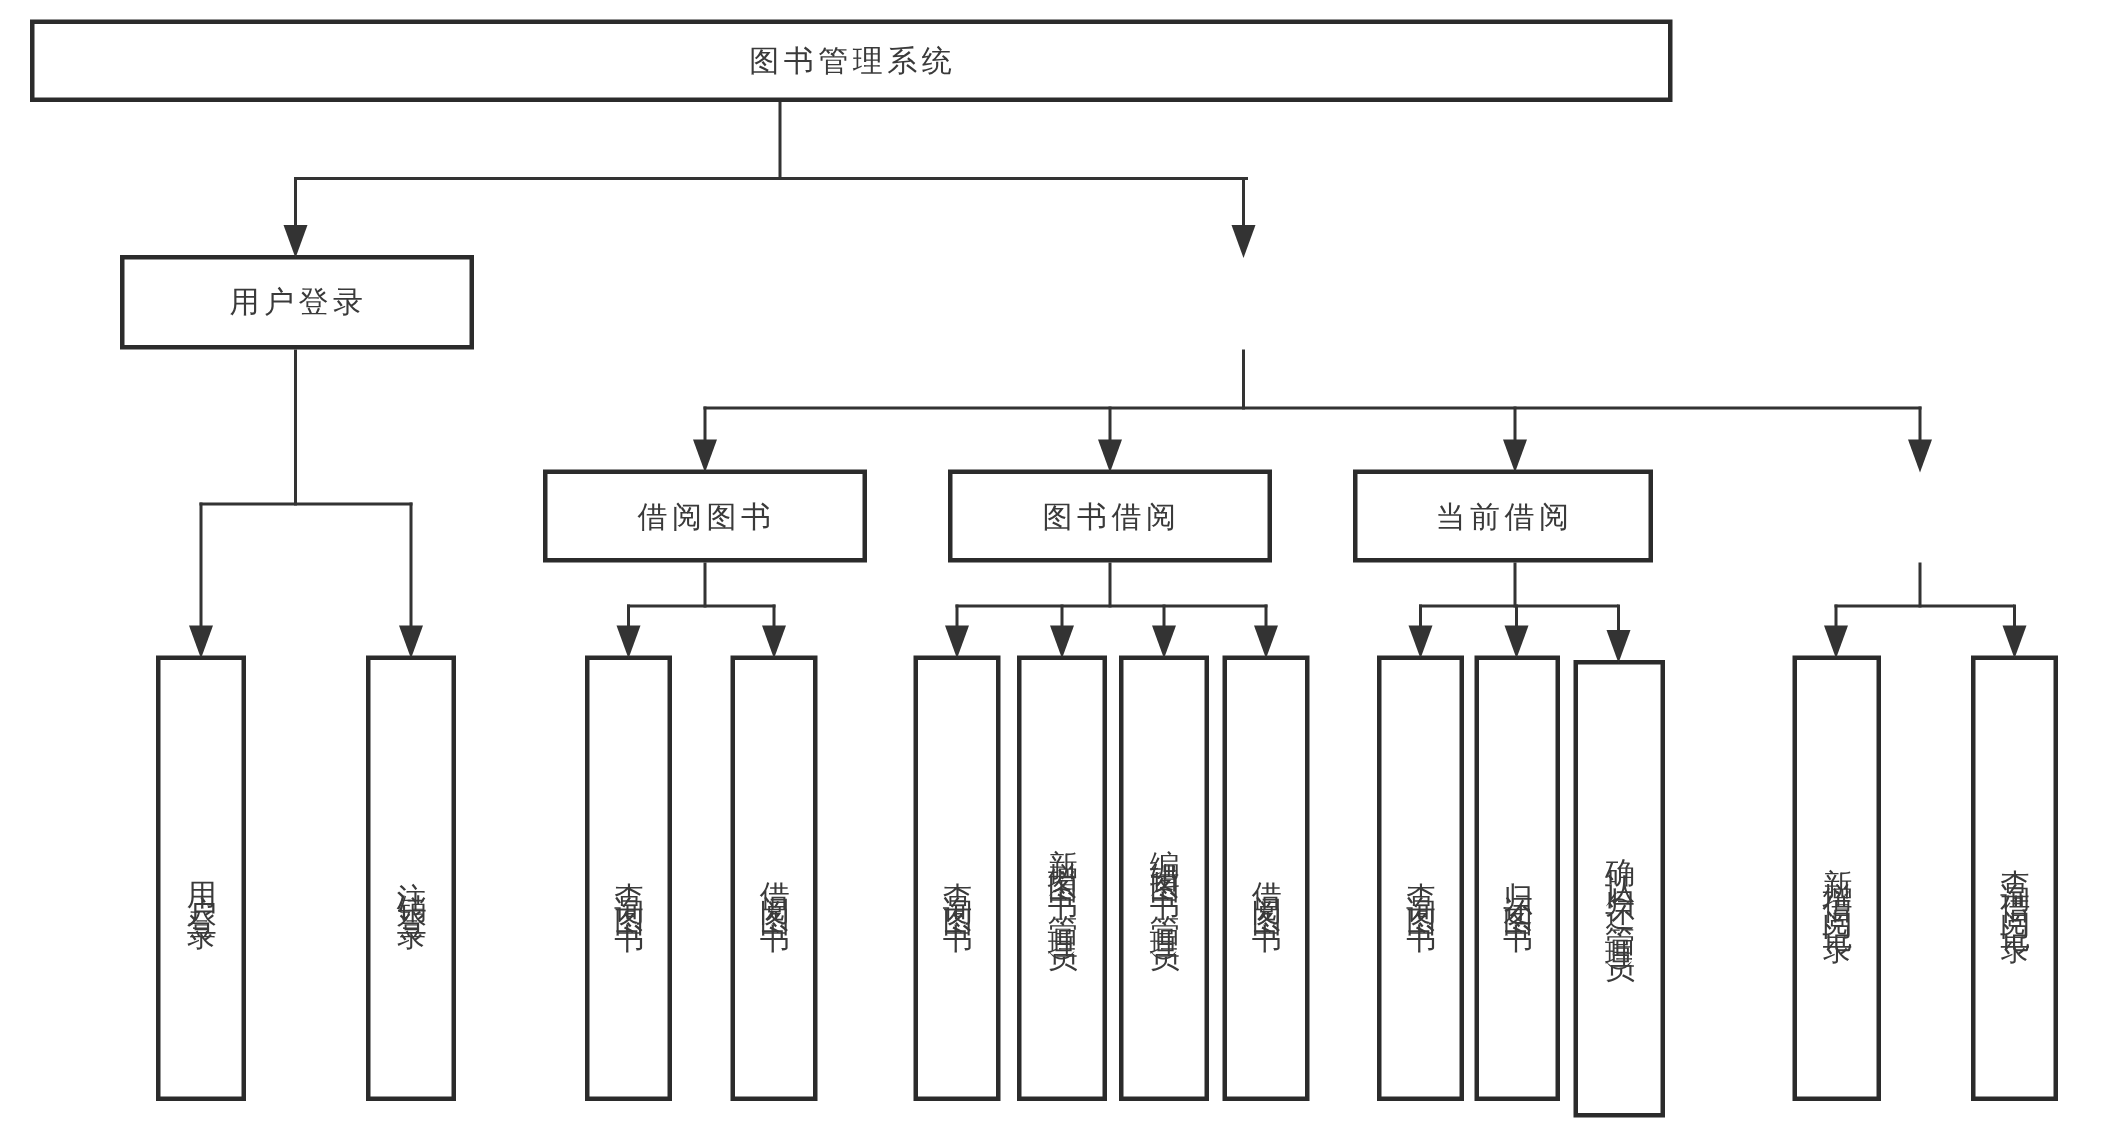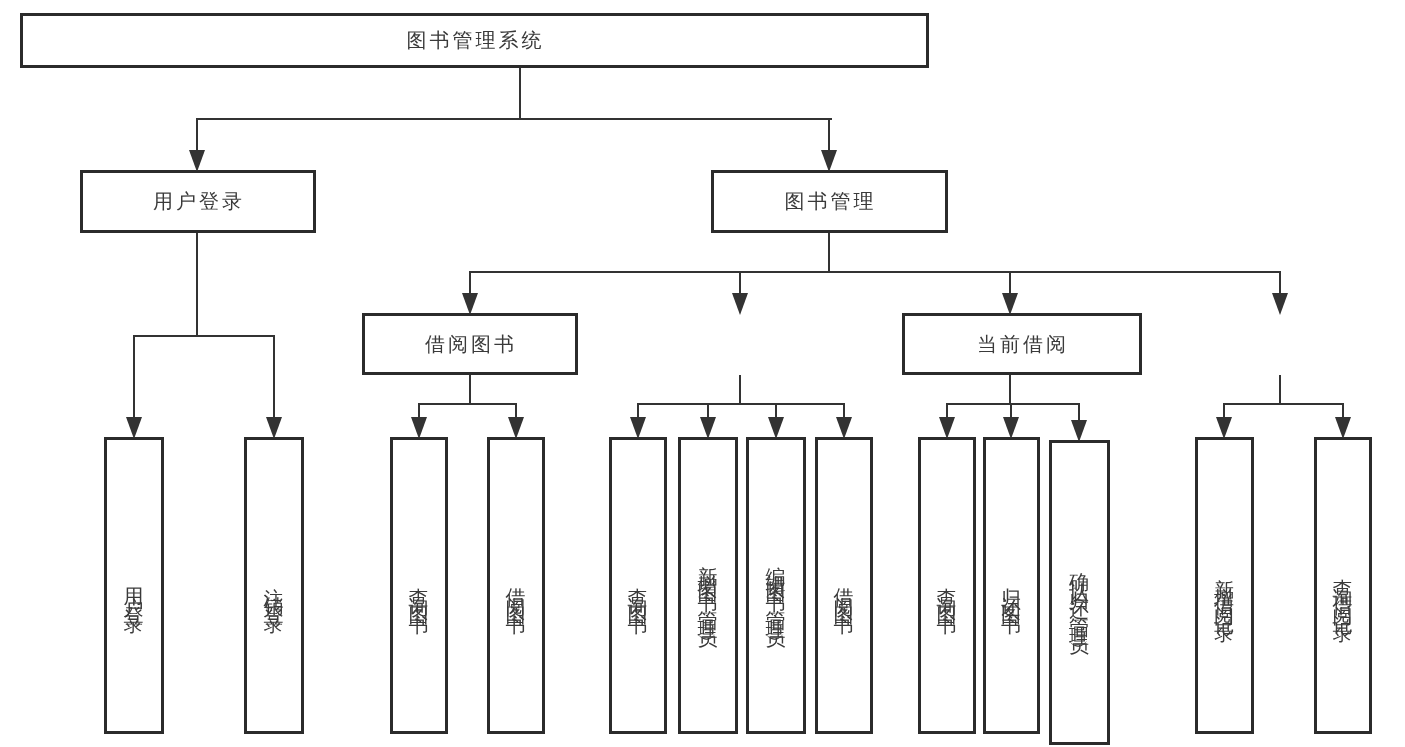--- a/index.html
+++ b/index.html
@@ -31,38 +31,38 @@
     position:absolute; left:1186px; top:716px;
     font-size:19px; letter-spacing:1px; color:#a8a8a8;
     text-shadow:0 0 4px #ffffff, 0 0 2px #ffffff; white-space:nowrap;
   }
 </style>
 </head>
 <body>
 
 <div class="canvas">
 
-  <div class="node node-h" style="left:20px; top:13px; width:909px; height:55px;">
+  <div class="node node-h" style="left:20px; top:13px; width:1095px; height:55px;">
     <span class="lbl">图书管理系统</span>
   </div>
 
   <div class="node node-h" style="left:80px; top:170px; width:236px; height:63px;">
     <span class="lbl">用户登录</span>
   </div>
 
-  <div class="node node-h" style="left:711px; top:170px; width:237px; height:63px;">
-    <span class="lbl">图书管理</span>
-  </div>
 
   <div class="node node-h" style="left:362px; top:313px; width:216px; height:62px;">
     <span class="lbl">借阅图书</span>
   </div>
 
+  <div class="node node-h" style="left:632px; top:313px; width:216px; height:62px;">
+    <span class="lbl">图书借阅</span>
+  </div>
 
-  <div class="node node-h" style="left:902px; top:313px; width:240px; height:62px;">
+  <div class="node node-h" style="left:902px; top:313px; width:200px; height:62px;">
     <span class="lbl">当前借阅</span>
   </div>
 
 
   <div class="node node-v" style="left:104px; top:437px; width:60px; height:297px;">
     <span class="vtext">用户登录</span>
   </div>
 
   <div class="node node-v" style="left:244px; top:437px; width:60px; height:297px;">
     <span class="vtext">注销登录</span>

